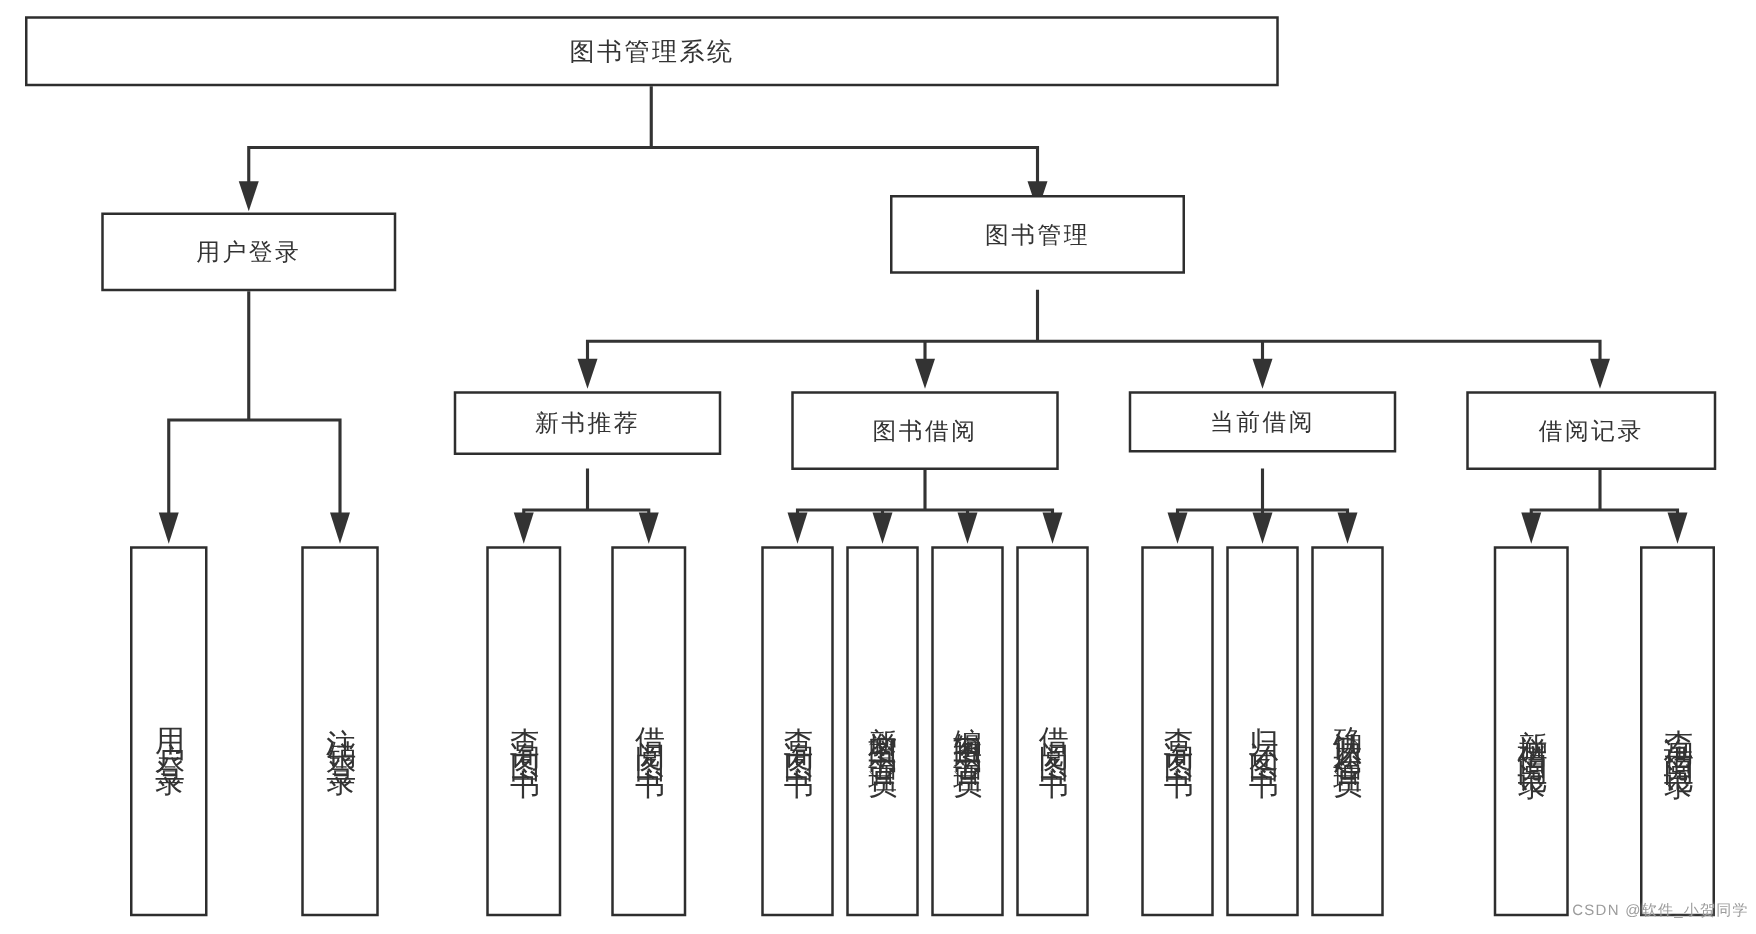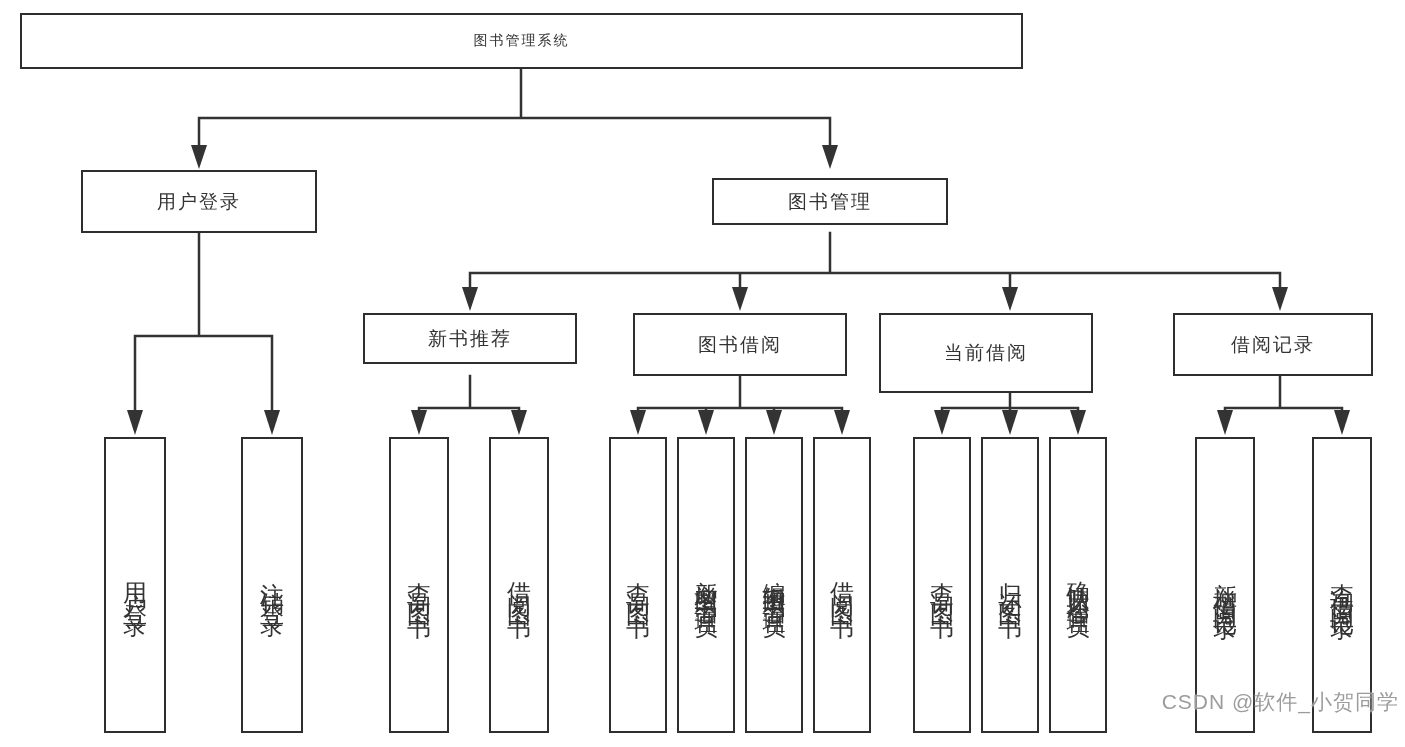--- a/index.html
+++ b/index.html
@@ -15,35 +15,35 @@
   .connectors path{stroke:var(--line,#333333);stroke-width:2.5;fill:none;stroke-linecap:square;}
   .connectors polygon{fill:var(--line,#333333);}
   .box{
     position:absolute;
     background:#ffffff;
     border:2.5px solid var(--border,#2e2e2e);
     box-sizing:border-box;
     display:flex;align-items:center;justify-content:center;
   }
   .hbox .label{font-size:19px;letter-spacing:2px;white-space:nowrap;}
-  .root .label{font-size:14px;}
+  .root .label{font-size:20px;}
   .vbox .label{
     writing-mode:vertical-rl;
     text-orientation:mixed;
     font-size:24px;
     letter-spacing:11px;
     line-height:1;
     white-space:nowrap;
   }
   .vbox.mid .label{letter-spacing:7px;}
   .vbox.tight .label{letter-spacing:5px;font-size:23px;}
   .watermark{
     position:absolute;
-    right:6px;top:688px;
-    font-size:21px;
+    right:6px;top:720px;
+    font-size:12px;
     color:var(--wm,#9c9c9c);
     letter-spacing:1px;
     text-shadow:0 0 3px rgba(255,255,255,.95);
     white-space:nowrap;
     z-index:5;
   }
 </style>
 </head>
 <body>
 
@@ -79,31 +79,31 @@
     </g>
   </svg>
 
   <div class="box hbox root" style="left:20px;top:13px;width:1003px;height:56px">
     <span class="label">图书管理系统</span>
   </div>
 
   <div class="box hbox" style="left:81px;top:170px;width:236px;height:63px">
     <span class="label">用户登录</span>
   </div>
-  <div class="box hbox" style="left:712px;top:178px;width:236px;height:47px">
+  <div class="box hbox" style="left:712px;top:156px;width:236px;height:63px">
     <span class="label">图书管理</span>
   </div>
 
   <div class="box hbox" style="left:363px;top:313px;width:214px;height:51px">
     <span class="label">新书推荐</span>
   </div>
   <div class="box hbox" style="left:633px;top:313px;width:214px;height:63px">
     <span class="label">图书借阅</span>
   </div>
-  <div class="box hbox" style="left:879px;top:313px;width:214px;height:80px">
+  <div class="box hbox" style="left:903px;top:313px;width:214px;height:49px">
     <span class="label">当前借阅</span>
   </div>
   <div class="box hbox" style="left:1173px;top:313px;width:200px;height:63px">
     <span class="label">借阅记录</span>
   </div>
 
   <div class="box vbox" style="left:104px;top:437px;width:62px;height:296px">
     <span class="label">用户登录</span>
   </div>
   <div class="box vbox" style="left:241px;top:437px;width:62px;height:296px">

